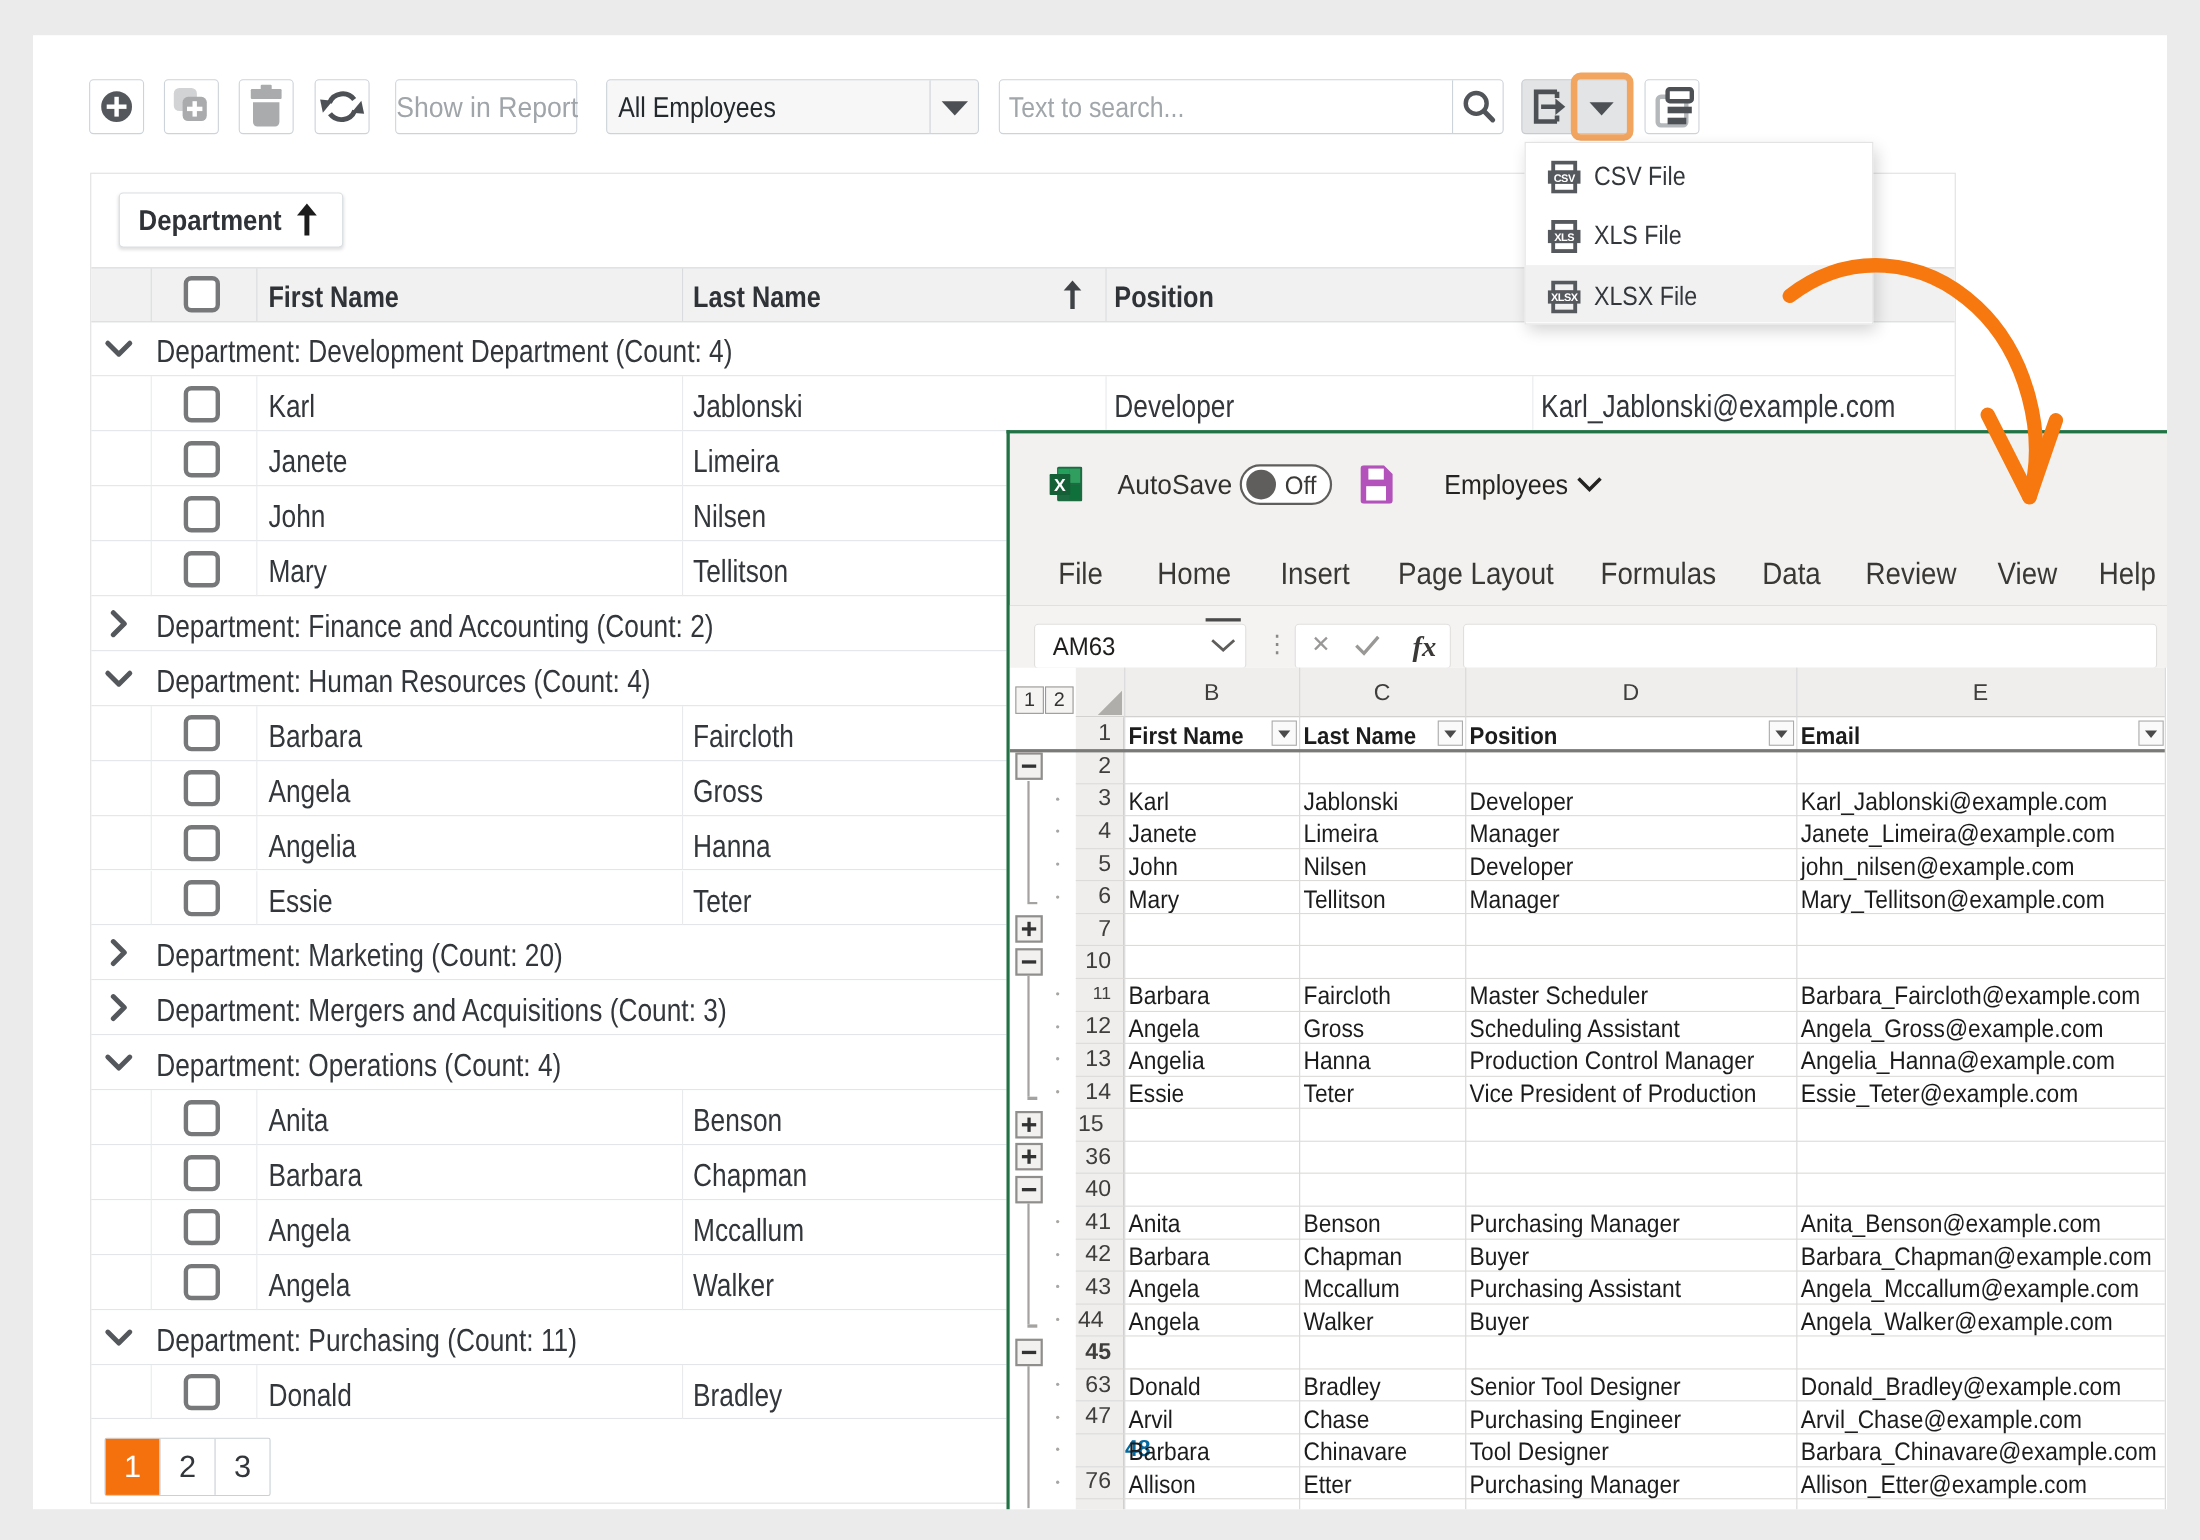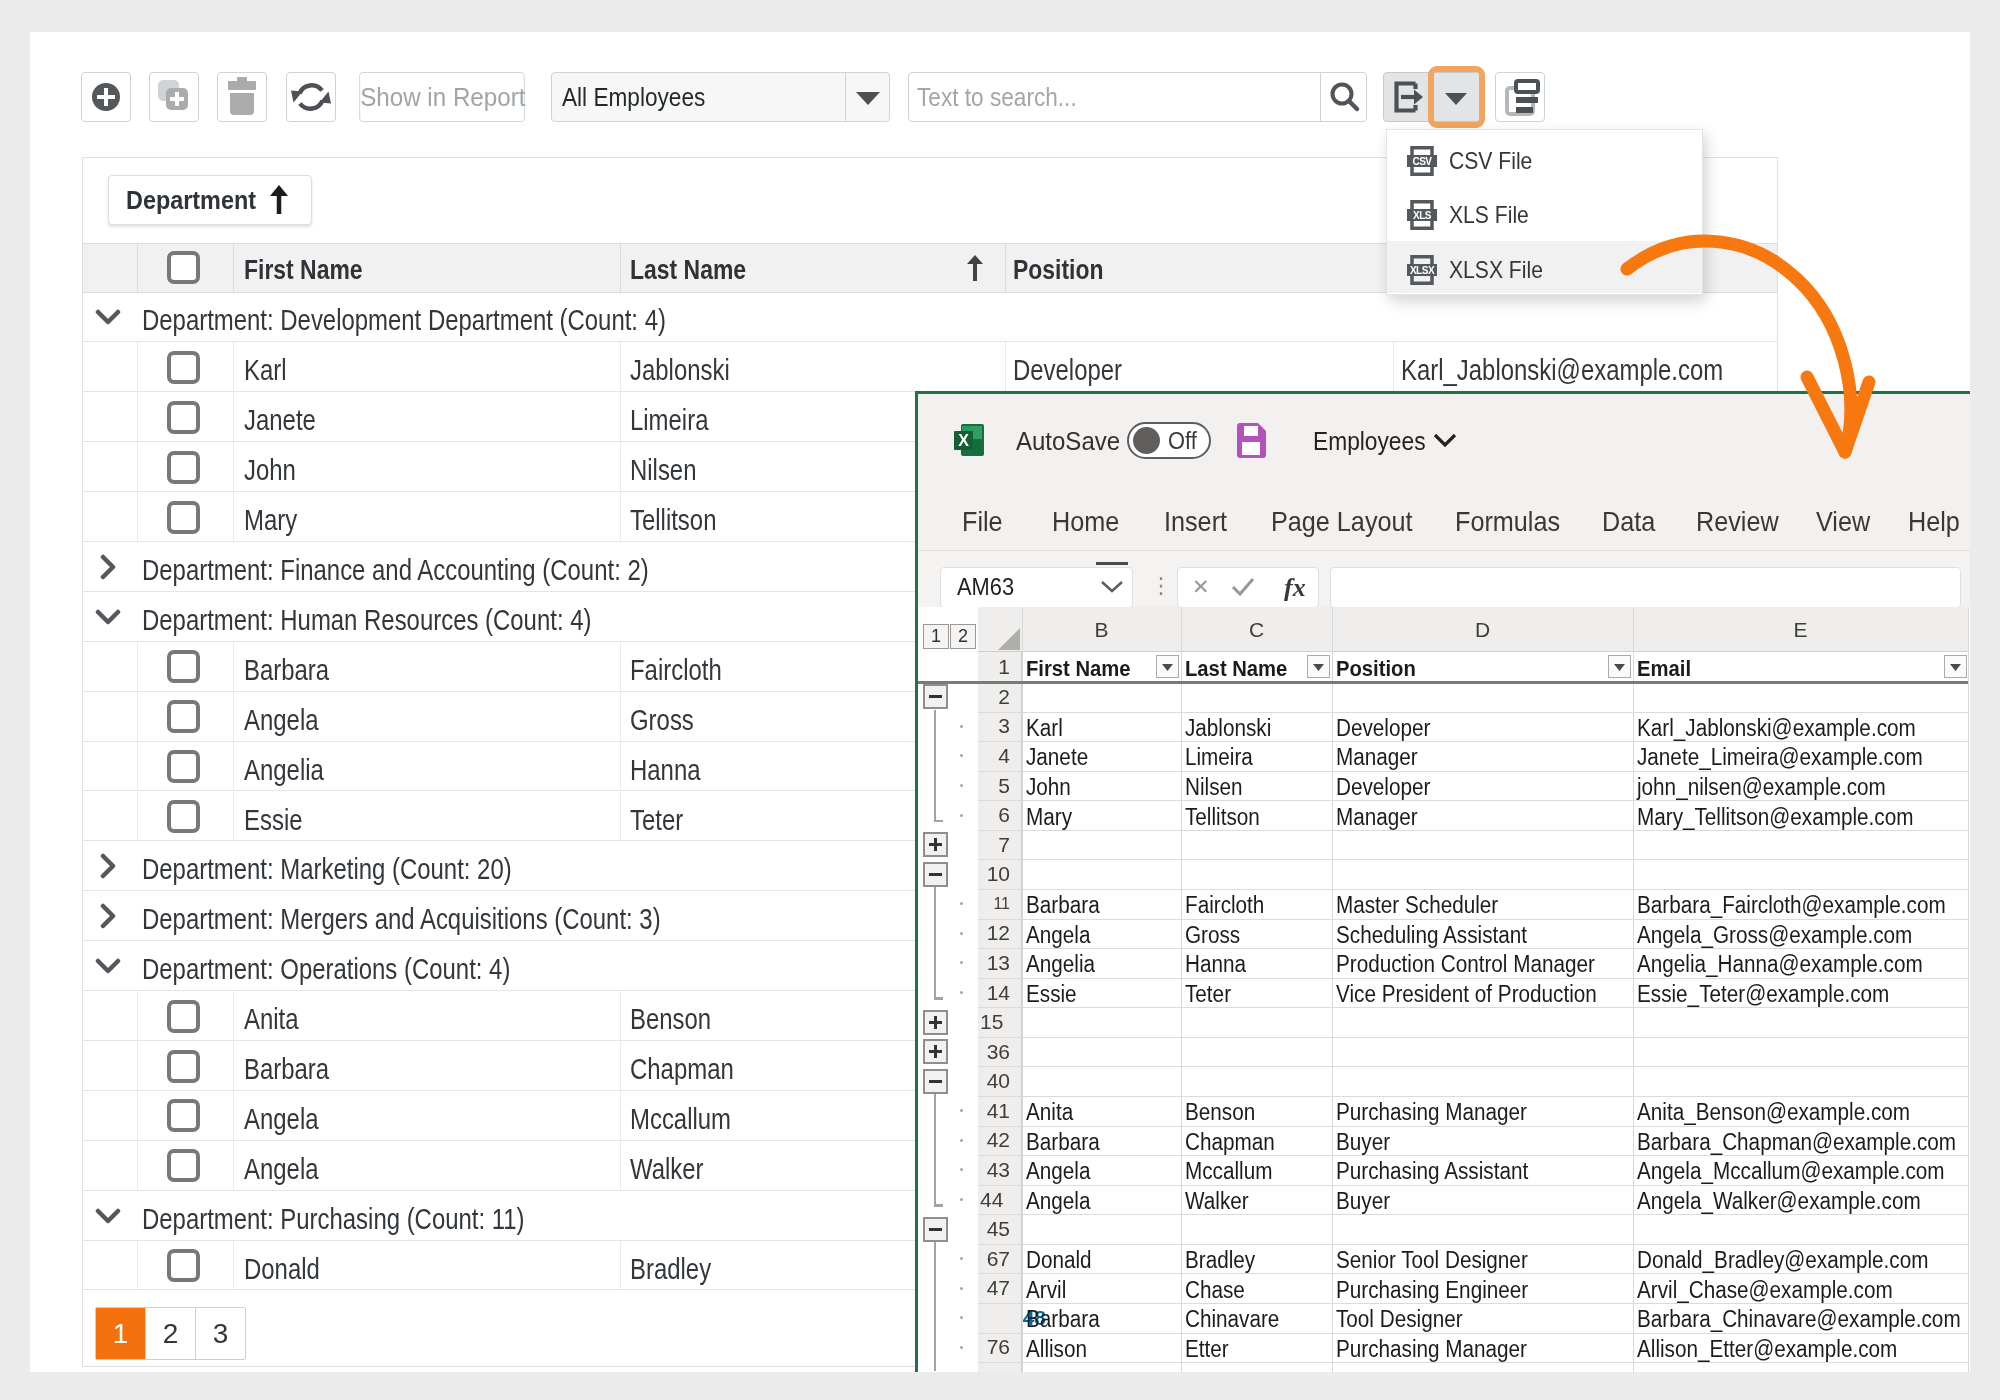--- a/index.html
+++ b/index.html
@@ -437,23 +437,23 @@
 <div class="a txt" style="z-index:31;left:1185px;top:1148.4px;height:46px;line-height:46px;font-size:23px;color:#1c1c1c;font-weight:400;transform:scaleX(0.9);transform-origin:0 50%;">Mccallum</div>
 <div class="a txt" style="z-index:31;left:1336px;top:1148.4px;height:46px;line-height:46px;font-size:23px;color:#1c1c1c;font-weight:400;transform:scaleX(0.9);transform-origin:0 50%;">Purchasing Assistant</div>
 <div class="a txt" style="z-index:31;left:1637px;top:1148.4px;height:46px;line-height:46px;font-size:23px;color:#1c1c1c;font-weight:400;transform:scaleX(0.9);transform-origin:0 50%;">Angela_Mccallum@example.com</div>
 <div class="a" style="left:978px;top:1214.3px;width:990px;height:1px;background:#dcdbda;z-index:31"></div>
 <div class="a txt" style="z-index:31;left:980px;top:1178.5px;height:42px;line-height:42px;font-size:21px;color:#3f3e3c;font-weight:400;"><span style="display:inline-block;width:30px;text-align:left">44</span></div>
 <div class="a txt" style="z-index:31;left:1026px;top:1178.0px;height:46px;line-height:46px;font-size:23px;color:#1c1c1c;font-weight:400;transform:scaleX(0.9);transform-origin:0 50%;">Angela</div>
 <div class="a txt" style="z-index:31;left:1185px;top:1178.0px;height:46px;line-height:46px;font-size:23px;color:#1c1c1c;font-weight:400;transform:scaleX(0.9);transform-origin:0 50%;">Walker</div>
 <div class="a txt" style="z-index:31;left:1336px;top:1178.0px;height:46px;line-height:46px;font-size:23px;color:#1c1c1c;font-weight:400;transform:scaleX(0.9);transform-origin:0 50%;">Buyer</div>
 <div class="a txt" style="z-index:31;left:1637px;top:1178.0px;height:46px;line-height:46px;font-size:23px;color:#1c1c1c;font-weight:400;transform:scaleX(0.9);transform-origin:0 50%;">Angela_Walker@example.com</div>
 <div class="a" style="left:978px;top:1243.8px;width:990px;height:1px;background:#dcdbda;z-index:31"></div>
-<div class="a txt" style="z-index:31;left:980px;top:1208.0px;height:42px;line-height:42px;font-size:21px;color:#3f3e3c;font-weight:400;"><span style="display:inline-block;width:30px;text-align:right">45</span></div>
+<div class="a txt" style="z-index:31;left:980px;top:1208.0px;height:42px;line-height:42px;font-size:21px;color:#3f3e3c;font-weight:700;"><span style="display:inline-block;width:30px;text-align:right">45</span></div>
 <div class="a" style="left:978px;top:1273.4px;width:990px;height:1px;background:#dcdbda;z-index:31"></div>
-<div class="a txt" style="z-index:31;left:980px;top:1237.6px;height:42px;line-height:42px;font-size:21px;color:#3f3e3c;font-weight:400;"><span style="display:inline-block;width:30px;text-align:right">67</span></div>
+<div class="a txt" style="z-index:31;left:980px;top:1237.6px;height:42px;line-height:42px;font-size:21px;color:#3f3e3c;font-weight:400;"><span style="display:inline-block;width:30px;text-align:right">63</span></div>
 <div class="a txt" style="z-index:31;left:1026px;top:1237.1px;height:46px;line-height:46px;font-size:23px;color:#1c1c1c;font-weight:400;transform:scaleX(0.9);transform-origin:0 50%;">Donald</div>
 <div class="a txt" style="z-index:31;left:1185px;top:1237.1px;height:46px;line-height:46px;font-size:23px;color:#1c1c1c;font-weight:400;transform:scaleX(0.9);transform-origin:0 50%;">Bradley</div>
 <div class="a txt" style="z-index:31;left:1336px;top:1237.1px;height:46px;line-height:46px;font-size:23px;color:#1c1c1c;font-weight:400;transform:scaleX(0.9);transform-origin:0 50%;">Senior Tool Designer</div>
 <div class="a txt" style="z-index:31;left:1637px;top:1237.1px;height:46px;line-height:46px;font-size:23px;color:#1c1c1c;font-weight:400;transform:scaleX(0.9);transform-origin:0 50%;">Donald_Bradley@example.com</div>
 <div class="a" style="left:978px;top:1303.0px;width:990px;height:1px;background:#dcdbda;z-index:31"></div>
 <div class="a txt" style="z-index:31;left:980px;top:1267.2px;height:42px;line-height:42px;font-size:21px;color:#3f3e3c;font-weight:400;"><span style="display:inline-block;width:30px;text-align:right">47</span></div>
 <div class="a txt" style="z-index:31;left:1026px;top:1266.7px;height:46px;line-height:46px;font-size:23px;color:#1c1c1c;font-weight:400;transform:scaleX(0.9);transform-origin:0 50%;">Arvil</div>
 <div class="a txt" style="z-index:31;left:1185px;top:1266.7px;height:46px;line-height:46px;font-size:23px;color:#1c1c1c;font-weight:400;transform:scaleX(0.9);transform-origin:0 50%;">Chase</div>
 <div class="a txt" style="z-index:31;left:1336px;top:1266.7px;height:46px;line-height:46px;font-size:23px;color:#1c1c1c;font-weight:400;transform:scaleX(0.9);transform-origin:0 50%;">Purchasing Engineer</div>
 <div class="a txt" style="z-index:31;left:1637px;top:1266.7px;height:46px;line-height:46px;font-size:23px;color:#1c1c1c;font-weight:400;transform:scaleX(0.9);transform-origin:0 50%;">Arvil_Chase@example.com</div>

